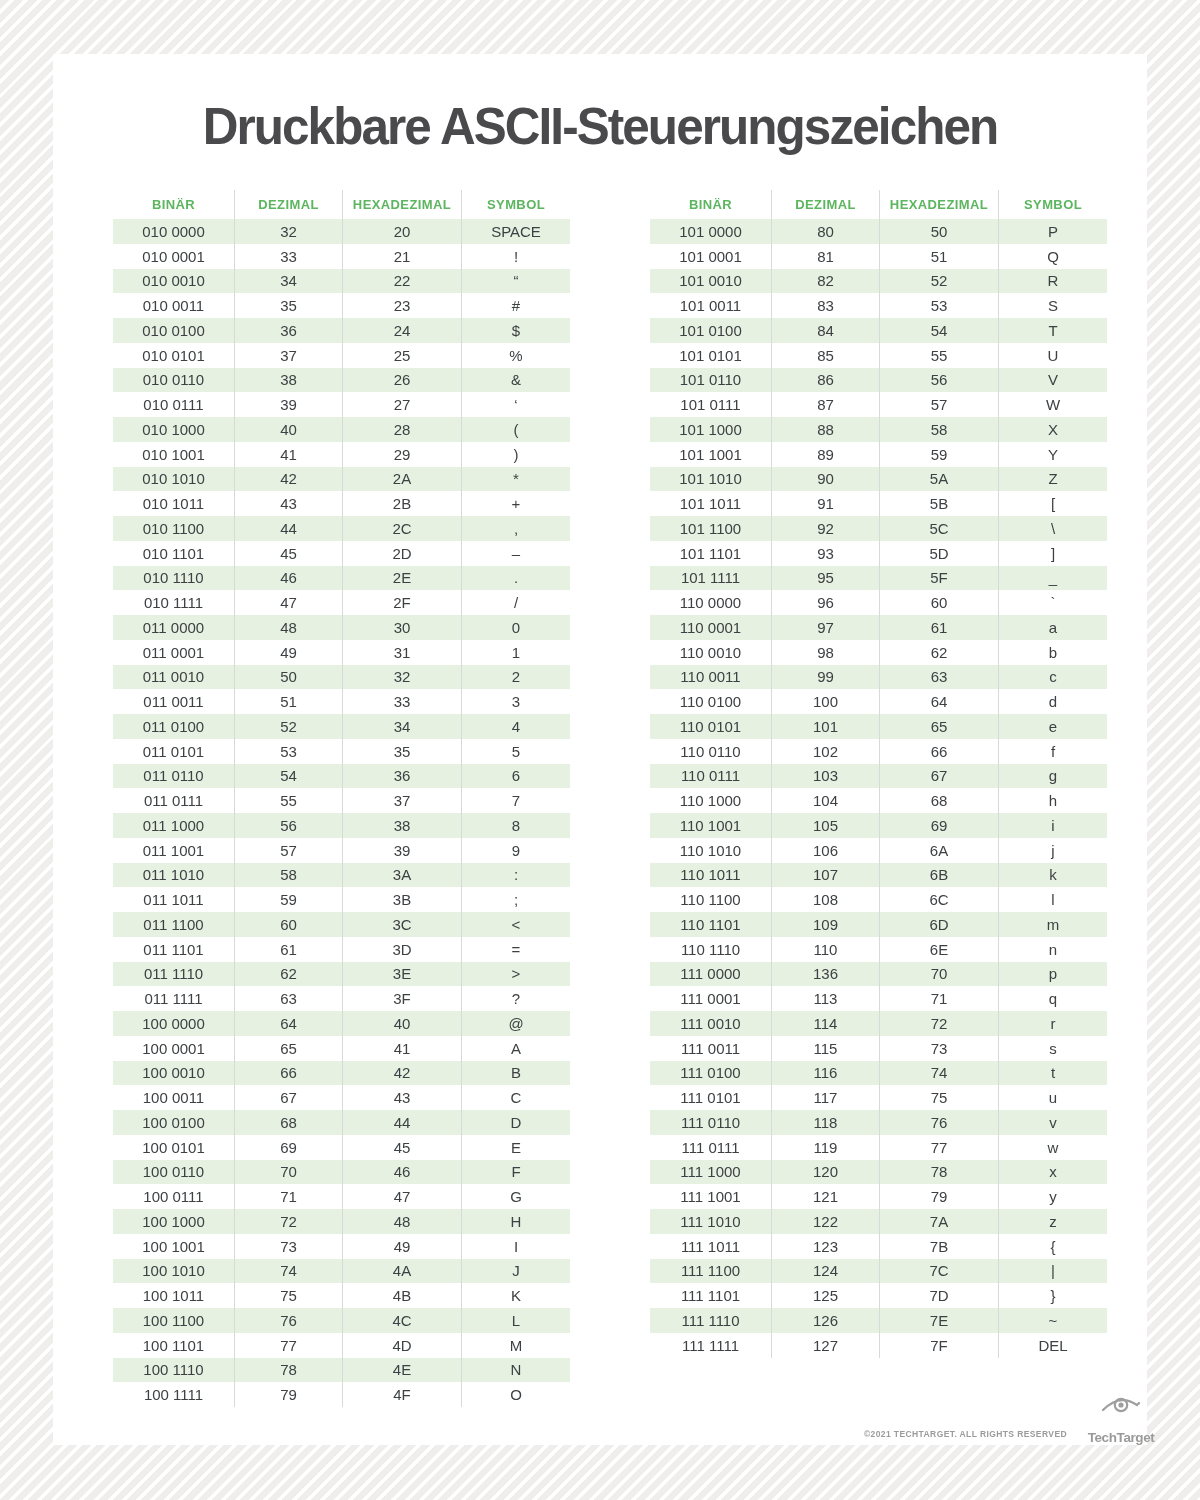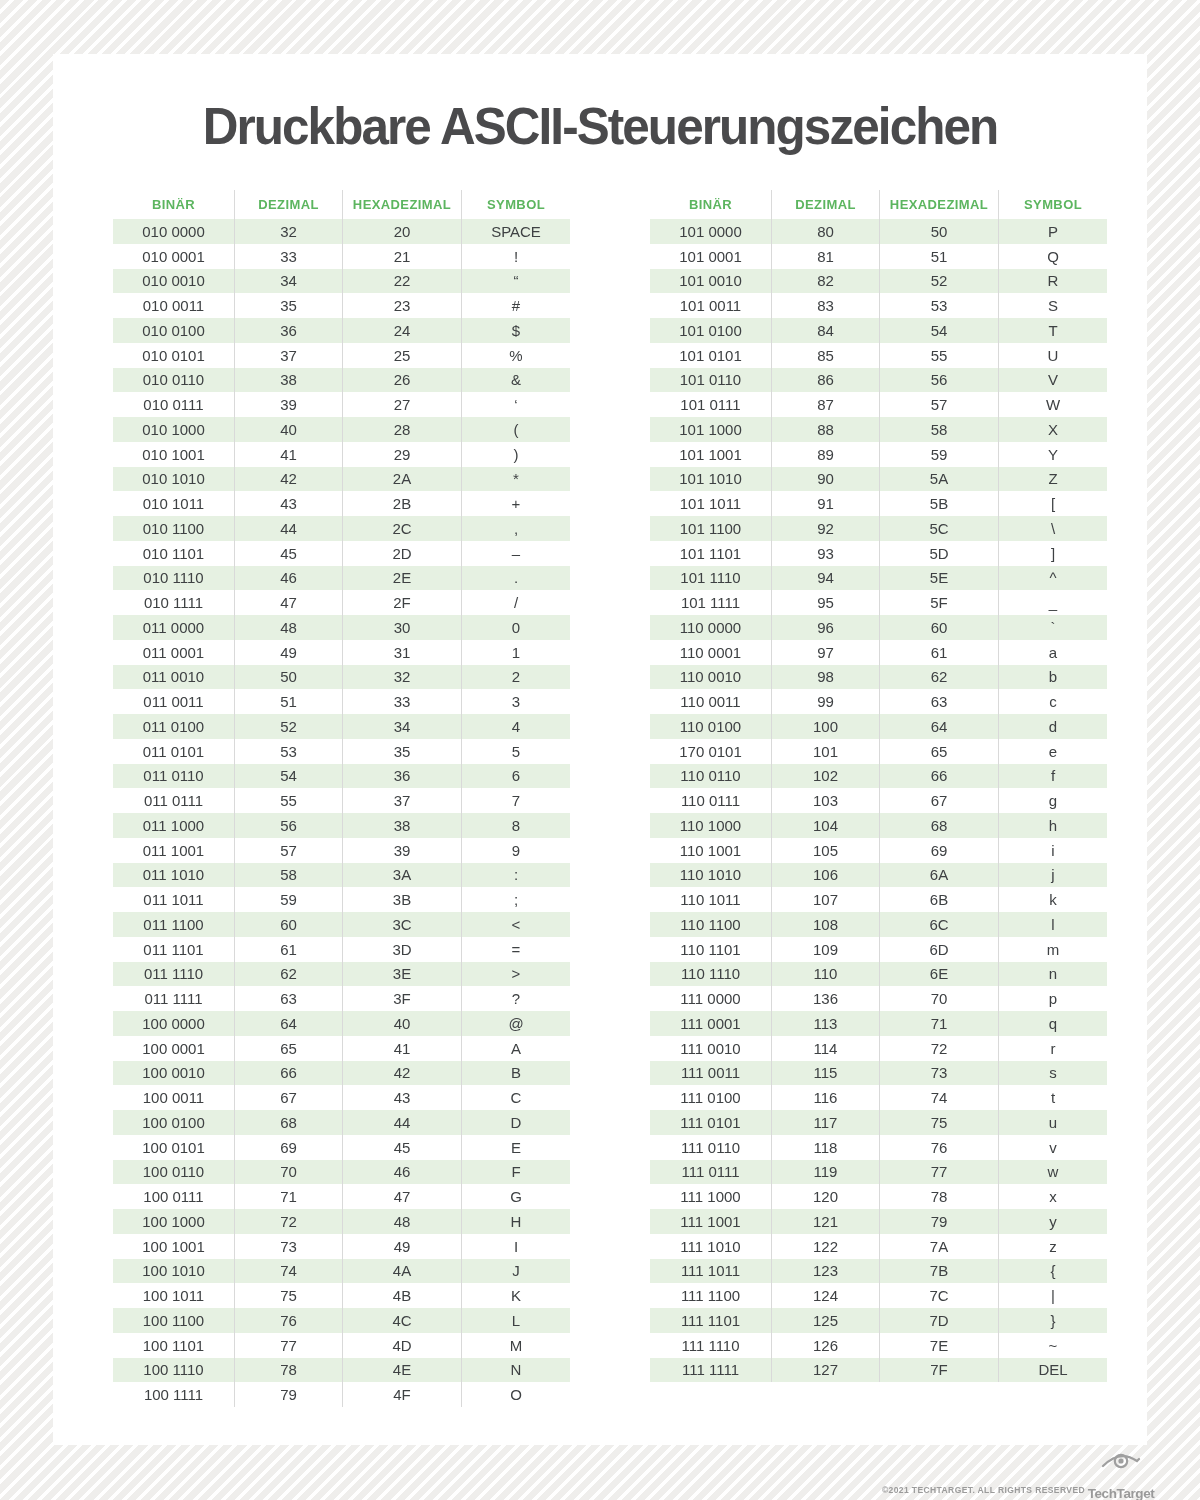--- a/index.html
+++ b/index.html
@@ -51,24 +51,24 @@
   .cell {
     display: flex; align-items: center; justify-content: center;
     font-size: 15px;
     color: #3e4143;
     border-right: 1px solid #d9d9d9;
     overflow: hidden;
   }
   .cell:last-child { border-right: none; }
   .footer {
     position: absolute;
-    right: 52px; top: 1448px;
+    right: 52px; top: 1392px;
     display: flex;
     align-items: flex-end;
-    gap: 9px;
+    gap: 27px;
   }
   .copyright {
     font-size: 8.5px;
     letter-spacing: 0.4px;
     color: #9b9b9b;
     font-weight: bold;
     margin-bottom: 6px;
     white-space: nowrap;
   }
   .logo { display: flex; flex-direction: column; align-items: center; width: 54px; }
@@ -474,26 +474,20 @@
             <div class="cell c2">5C</div>
             <div class="cell c3">\</div>
           </div>
           <div class="trow">
             <div class="cell c0">101 1101</div>
             <div class="cell c1">93</div>
             <div class="cell c2">5D</div>
             <div class="cell c3">]</div>
           </div>
           <div class="trow">
-            <div class="cell c0">101 1110</div>
-            <div class="cell c1">94</div>
-            <div class="cell c2">5E</div>
-            <div class="cell c3">^</div>
-          </div>
-          <div class="trow">
             <div class="cell c0">101 1111</div>
             <div class="cell c1">95</div>
             <div class="cell c2">5F</div>
             <div class="cell c3">_</div>
           </div>
           <div class="trow">
             <div class="cell c0">110 0000</div>
             <div class="cell c1">96</div>
             <div class="cell c2">60</div>
             <div class="cell c3">`</div>
@@ -516,21 +510,21 @@
             <div class="cell c2">63</div>
             <div class="cell c3">c</div>
           </div>
           <div class="trow">
             <div class="cell c0">110 0100</div>
             <div class="cell c1">100</div>
             <div class="cell c2">64</div>
             <div class="cell c3">d</div>
           </div>
           <div class="trow">
-            <div class="cell c0">170 0101</div>
+            <div class="cell c0">110 0101</div>
             <div class="cell c1">101</div>
             <div class="cell c2">65</div>
             <div class="cell c3">e</div>
           </div>
           <div class="trow">
             <div class="cell c0">110 0110</div>
             <div class="cell c1">102</div>
             <div class="cell c2">66</div>
             <div class="cell c3">f</div>
           </div>

